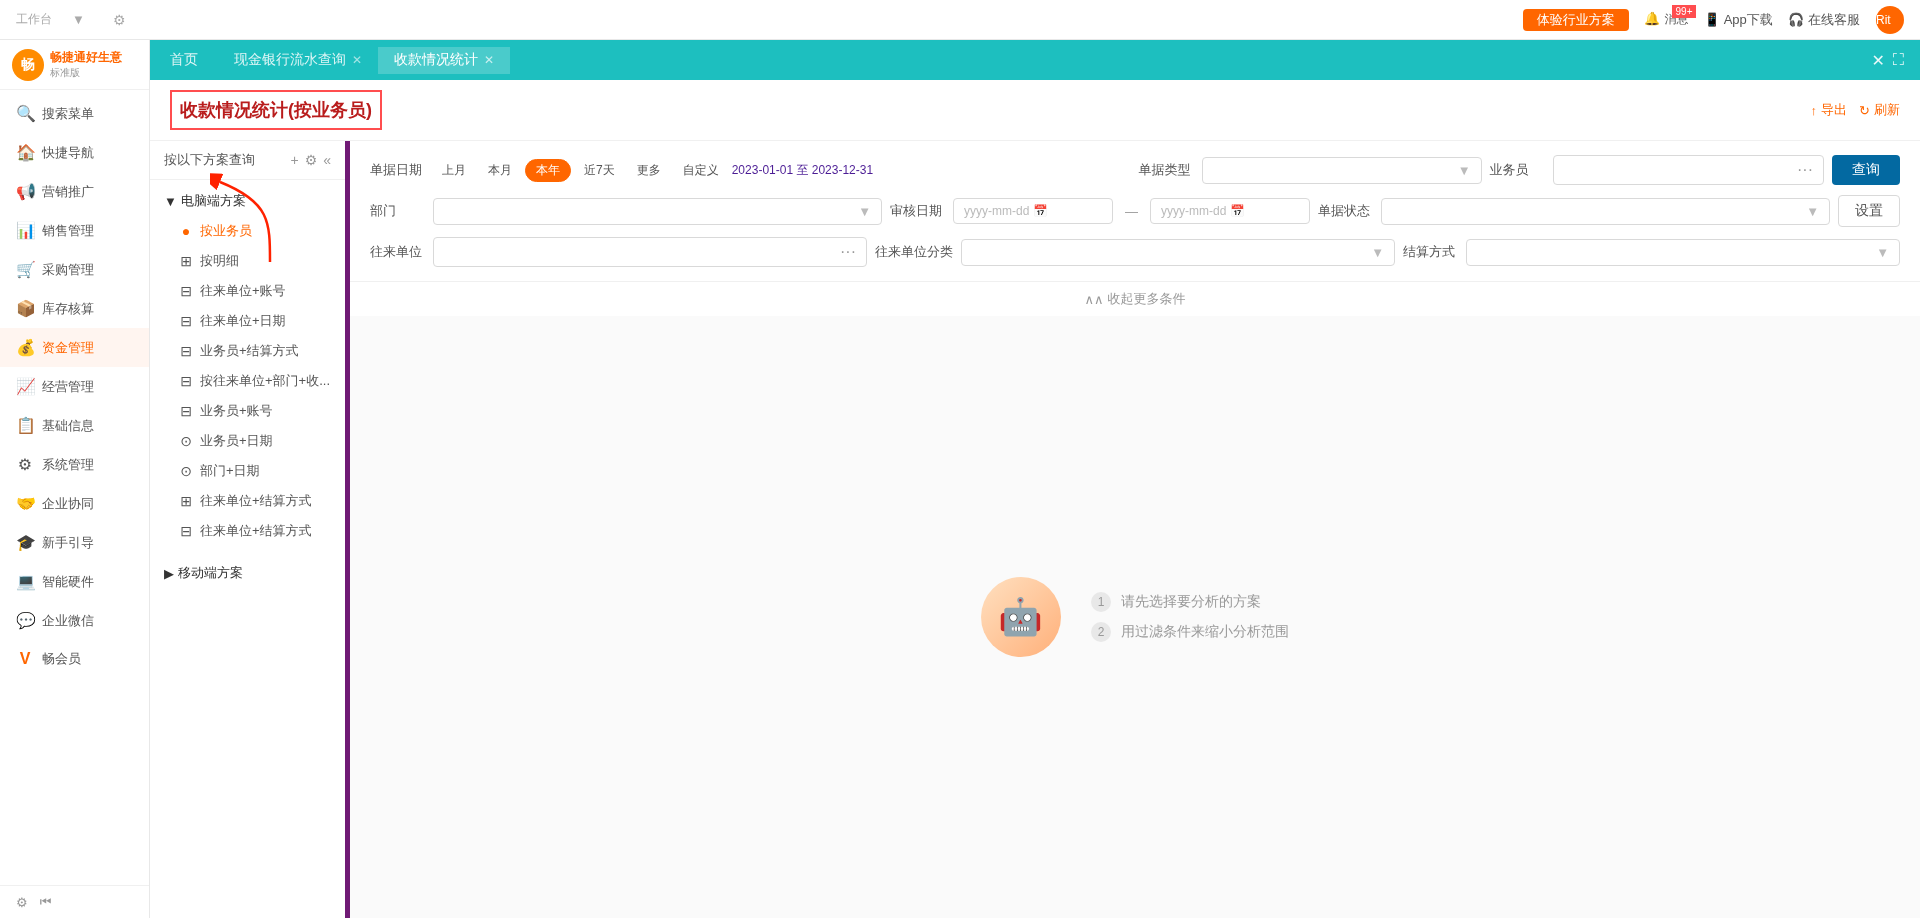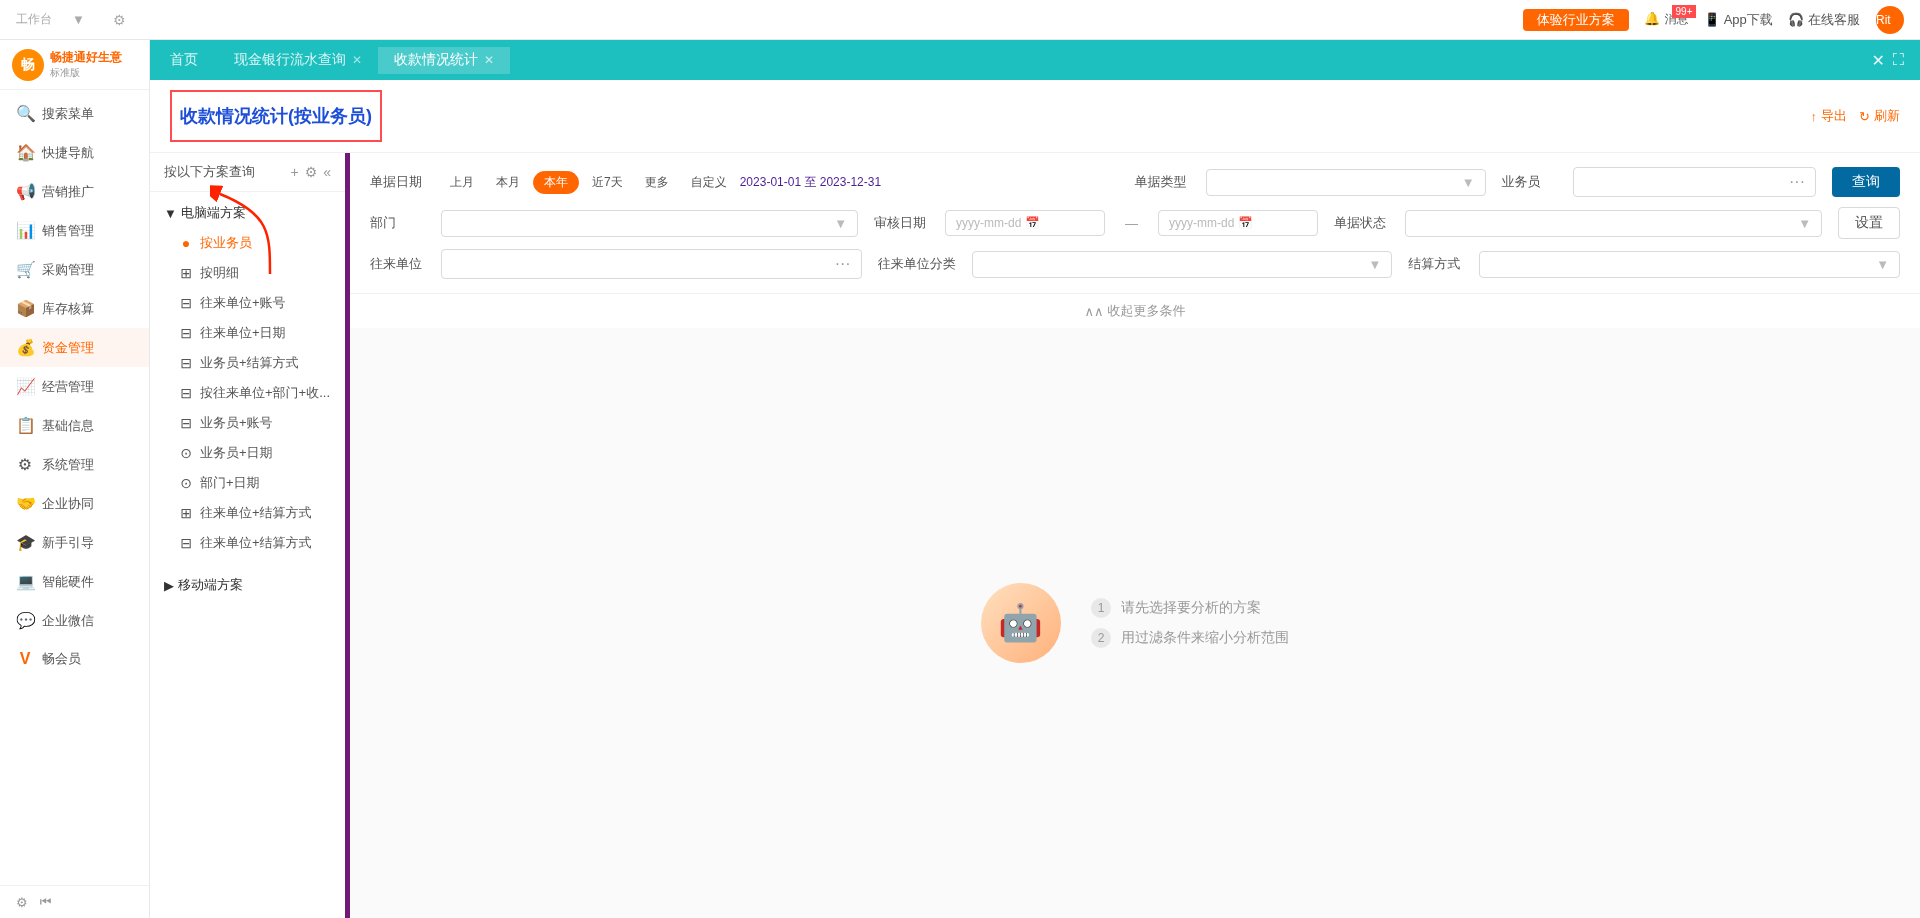--- a/index.html
+++ b/index.html
@@ -94,23 +94,23 @@
       padding: 10px 20px;
       display: flex;
       align-items: center;
       justify-content: space-between;
       border-bottom: 1px solid #f0f0f0;
       flex-shrink: 0;
     }
     .page-title {
       font-size: 18px;
       font-weight: bold;
-      color: #1d4ed8;
+      color: #b91c1c;
       border: 2px solid #ff4d4f;
-      padding: 12px 8px;
+      padding: 6px 8px;
       display: inline-block;
     }
     .page-actions { display: flex; align-items: center; gap: 12px; }
     .btn-export, .btn-refresh {
       display: flex; align-items: center; gap: 4px;
       color: #ff6600; cursor: pointer; font-size: 13px;
     }
 
     
     .filter-layout { display: flex; height: calc(918px - 40px - 40px); }
@@ -152,21 +152,21 @@
       overflow: hidden;
     }
 
     
     .filter-rows {
       background: #fff;
       padding: 14px 20px;
       flex-shrink: 0;
     }
     .filter-row {
-      display: flex; align-items: center; gap: 16px;
+      display: flex; align-items: center; gap: 8px;
       margin-bottom: 10px;
     }
     .filter-row:last-child { margin-bottom: 0; }
     .filter-label { color: #555; font-size: 13px; white-space: nowrap; min-width: 55px; }
     .filter-date-group { display: flex; align-items: center; gap: 4px; }
     .date-btn {
       padding: 3px 8px; border-radius: 3px; font-size: 12px;
       cursor: pointer; color: #555; border: 1px solid transparent;
     }
     .date-btn.active { background: #ff6600; color: #fff; border-color: #ff6600; border-radius: 12px; padding: 2px 10px; }

